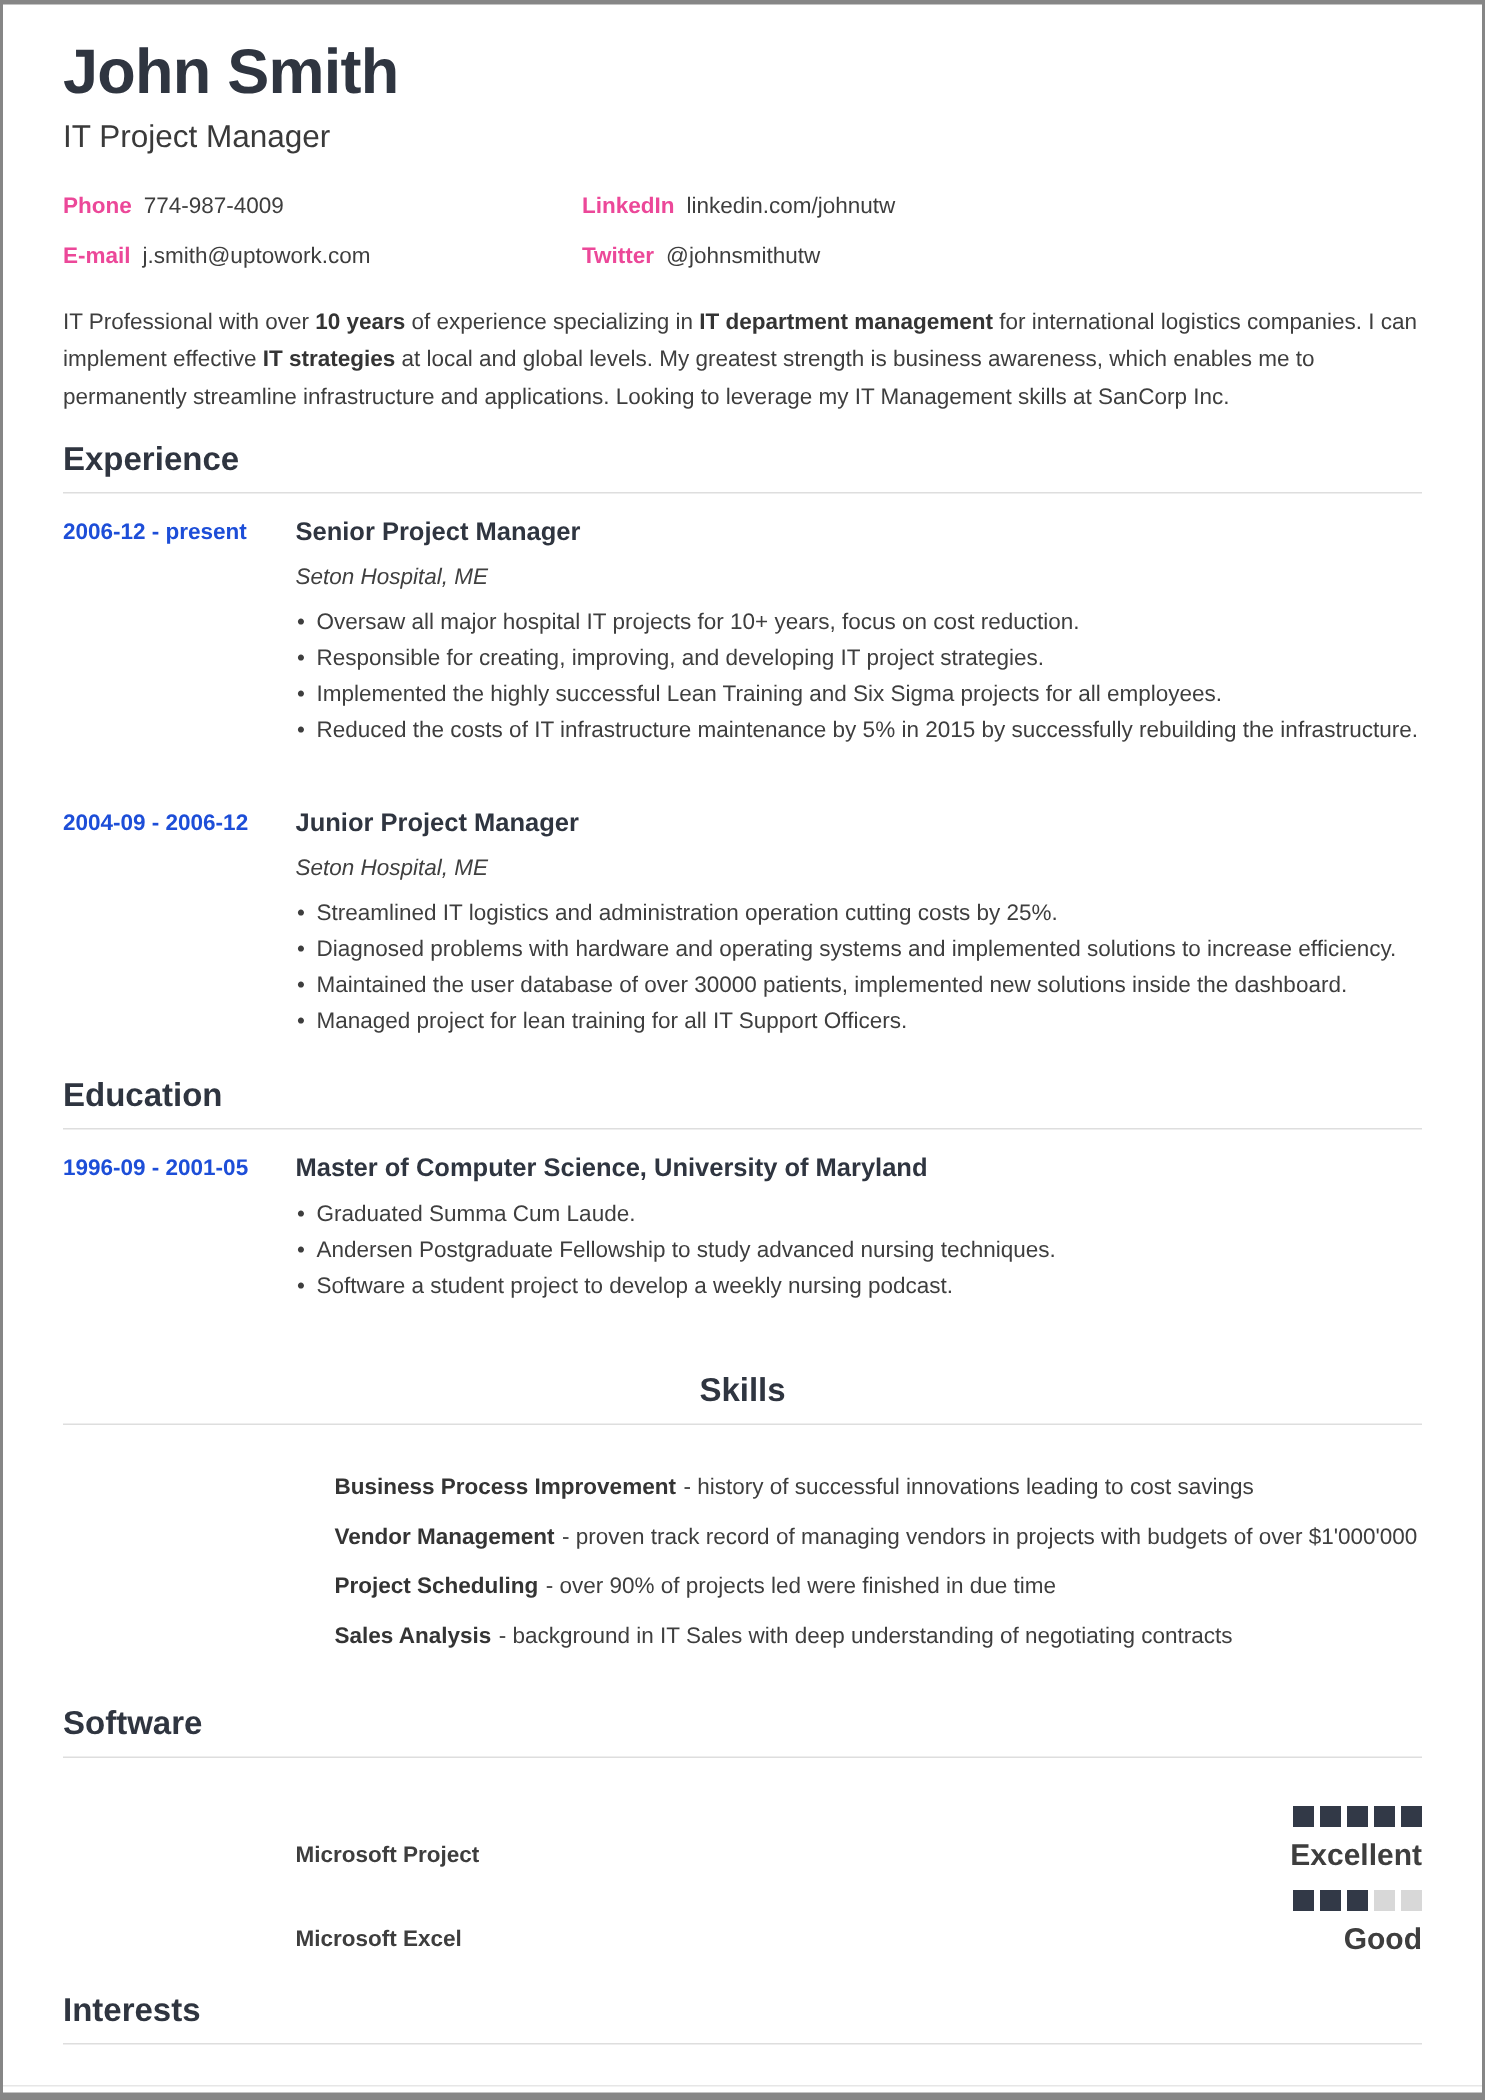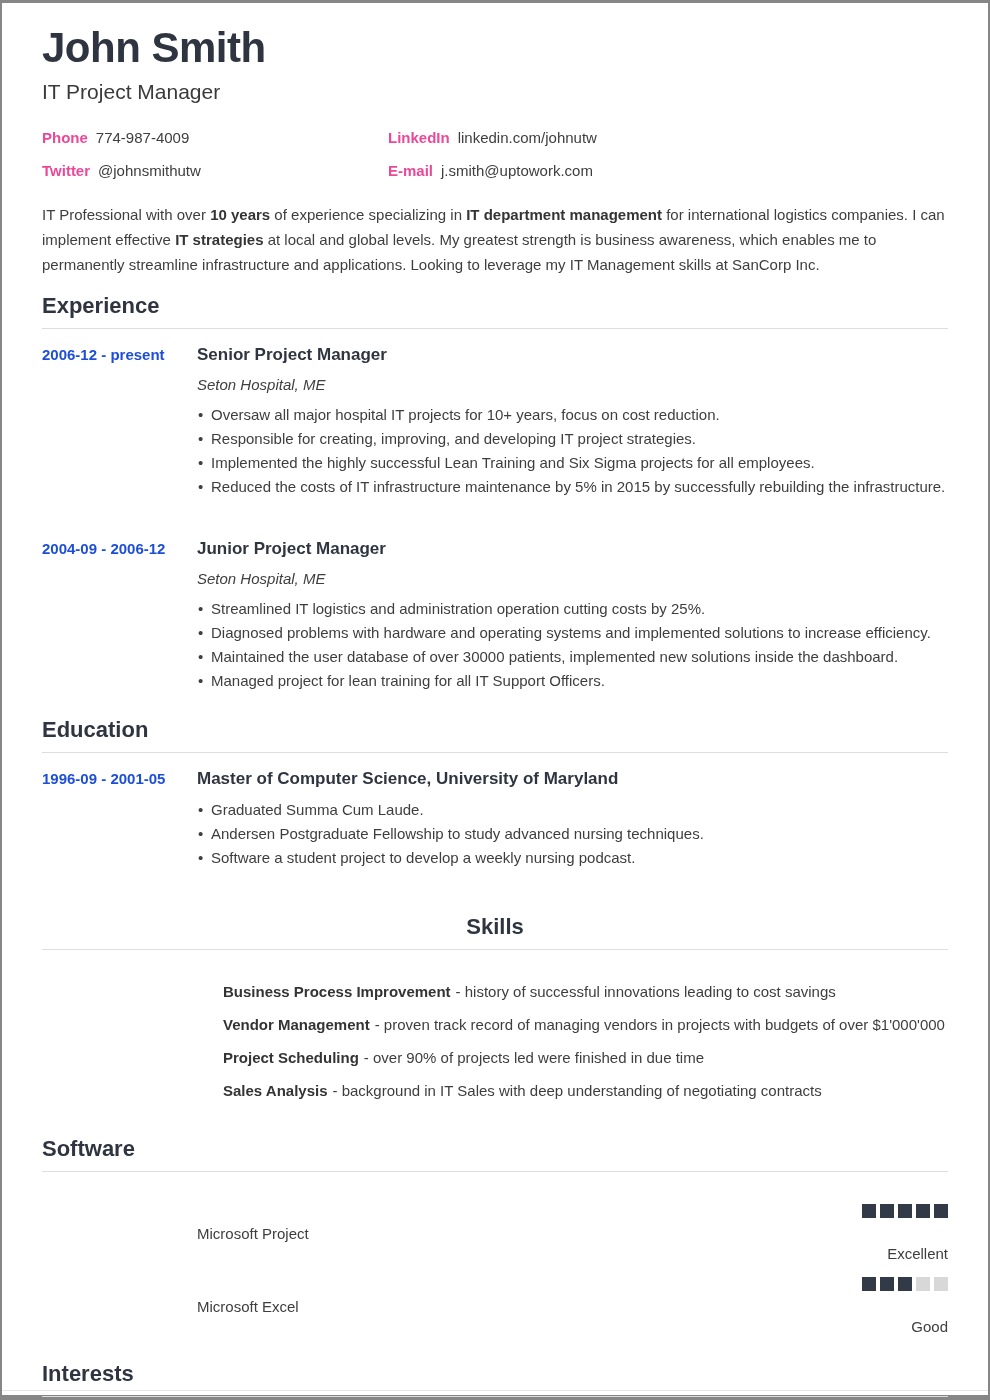--- a/index.html
+++ b/index.html
@@ -74,51 +74,51 @@
   }
   ul.bullets li::before{
     content:"\2022";position:absolute;left:1px;color:#3e3e3e;
   }
   
   .plain-list{margin-top:14px;}
   .plain-item{font-size:15px;line-height:24px;margin-bottom:9px;color:var(--text);margin-left:26px;}
   .skill-name{font-weight:700;color:#343434;}
   .skill-desc{margin-left:5px;}
   
-  .sw-item{display:flex;justify-content:space-between;align-items:center;margin-top:16px;}
+  .sw-item{display:flex;justify-content:space-between;align-items:flex-end;margin-top:16px;font-weight:bold;}
   .sw-item.sw-second{margin-top:13px;}
   .sw-name{font-size:15px;color:var(--text);line-height:20px;}
   .rating{text-align:right;}
   .rating-bar{display:flex;gap:4px;justify-content:flex-end;}
   .sq{width:14px;height:14px;display:inline-block;}
   .sq-filled{background:var(--sq-filled);}
   .sq-empty{background:var(--sq-empty);}
-  .rating-label{font-size:15px;color:var(--text);margin-top:26px;line-height:20px;}
+  .rating-label{font-size:20px;color:var(--text);margin-top:9px;line-height:20px;}
 </style>
 </head>
 <body>
 
 <div class="page">
 
   <header>
     <h1 class="name">John Smith</h1>
     <div class="headline">IT Project Manager</div>
 
     <div class="contact-grid">
       <div class="contact-item">
         <span class="contact-label">Phone</span><span class="contact-value">774-987-4009</span>
       </div>
       <div class="contact-item">
         <span class="contact-label">LinkedIn</span><span class="contact-value">linkedin.com/johnutw</span>
       </div>
       <div class="contact-item">
+        <span class="contact-label">E-mail</span><span class="contact-value">j.smith@uptowork.com</span>
+      </div>
+      <div class="contact-item">
         <span class="contact-label">Twitter</span><span class="contact-value">@johnsmithutw</span>
-      </div>
-      <div class="contact-item">
-        <span class="contact-label">E-mail</span><span class="contact-value">j.smith@uptowork.com</span>
       </div>
     </div>
   </header>
 
   <p class="summary">
     <span>IT Professional with over </span><span class="b">10 years</span><span> of experience specializing in </span><span class="b">IT department management</span><span> for international logistics companies. I can implement effective </span><span class="b">IT strategies</span><span> at local and global levels. My greatest strength is business awareness, which enables me to permanently streamline infrastructure and applications. Looking to leverage my IT Management skills at SanCorp Inc.</span>
   </p>
 
   <section>
     <h2 class="sec-title">Experience</h2>

